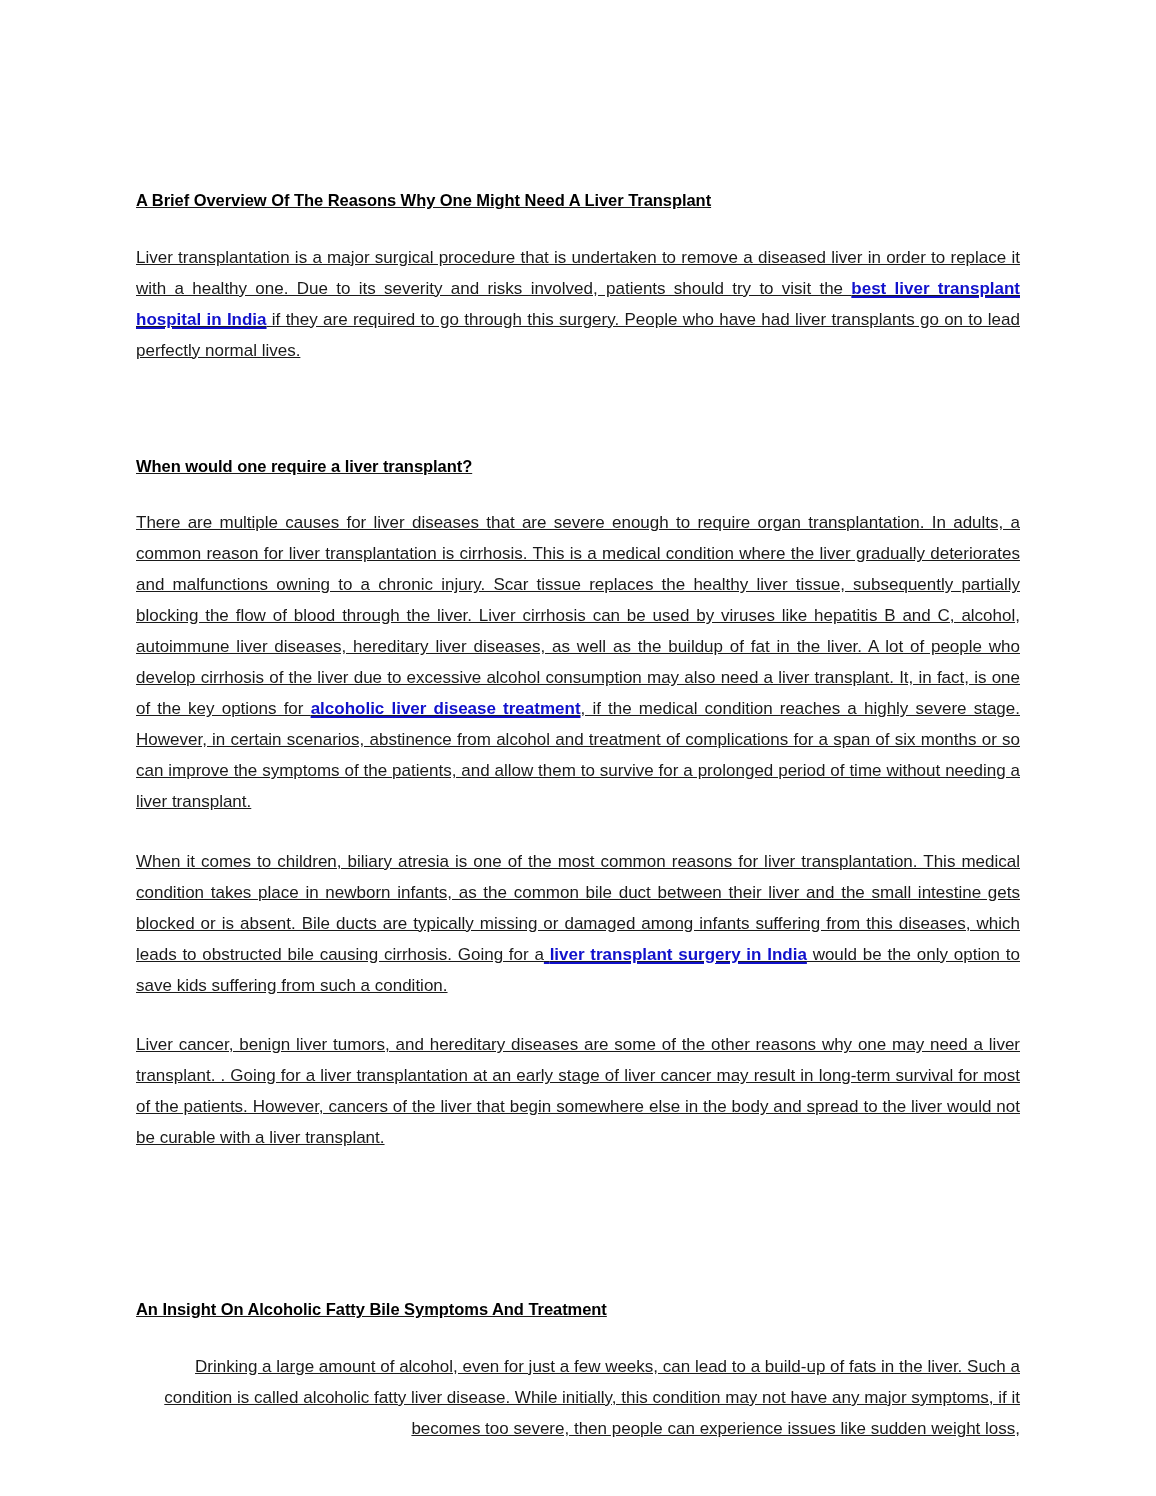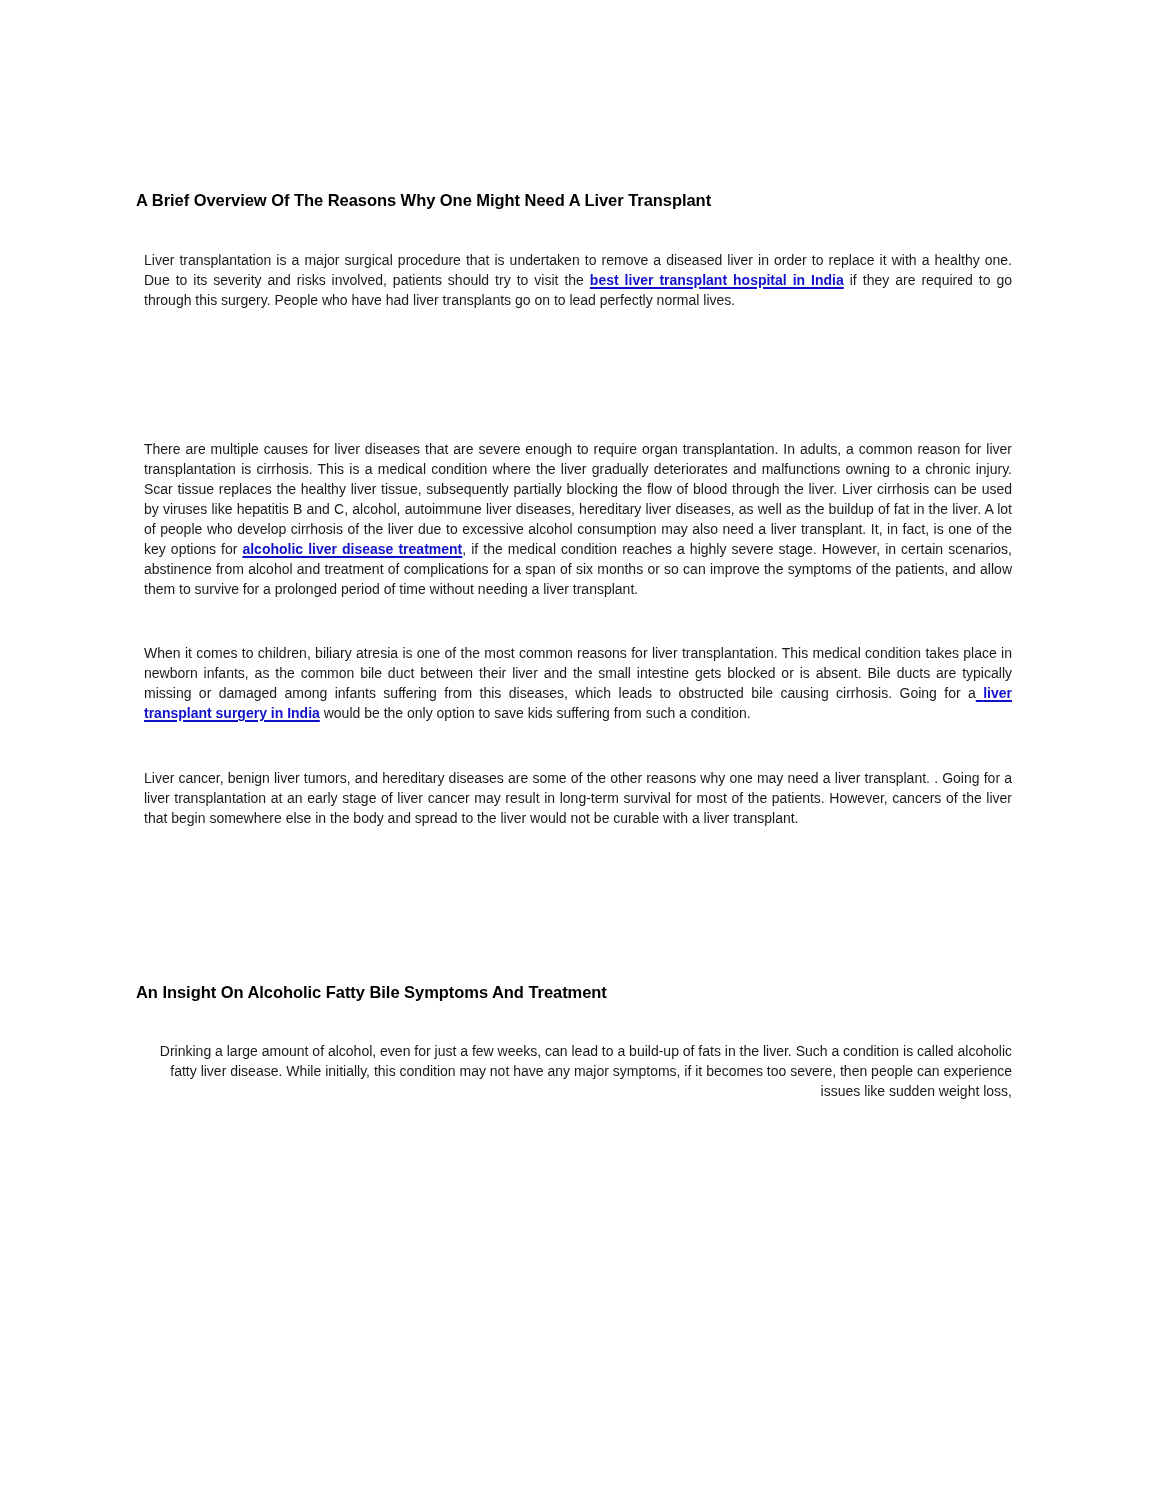--- a/index.html
+++ b/index.html
@@ -21,36 +21,37 @@
     position: relative;
     width: 1156px;
     height: 1496px;
     background: #ffffff;
     box-sizing: border-box;
     padding: 186px 136px 0 136px;
   }
 
   .content {
     width: 884px;
+    text-decoration: underline;
   }
 
   h2.heading {
     font-size: 16.5px;
     font-weight: bold;
     line-height: 28.6px;
     margin: 0;
     padding: 0;
     color: #000000;
     letter-spacing: -0.05px;
   }
 
   p.para {
-    font-size: 14px;
-    line-height: 20px;
-    margin: 8px;
+    font-size: 17px;
+    line-height: 31px;
+    margin: 0;
     padding: 0;
     color: #1a1a1a;
     text-align: justify;
     text-justify: inter-word;
     word-spacing: 0px;
   }
 
   p.para.left {
     text-align: right;
   }
@@ -82,20 +83,21 @@
   <div class="content">
 
     <h2 class="heading">A Brief Overview Of The Reasons Why One Might Need A Liver Transplant</h2>
 
     <div class="gap-para"></div>
 
     <p class="para"><span>Liver transplantation is a major surgical procedure that is undertaken to remove a diseased liver in order to replace it with a healthy one.  Due to its severity and risks involved, patients should try to visit the </span><a class="doclink" href="#">best liver transplant hospital in India</a><span> if they are required to go through this surgery. People who have had liver transplants go on to lead perfectly normal lives.</span></p>
 
     <div class="gap-section"></div>
 
+    <h2 class="heading">When would one require a liver transplant?</h2>
 
     <div class="gap-para"></div>
 
     <p class="para"><span>There are multiple causes for liver diseases that are severe enough to require organ transplantation. In adults, a common reason for liver transplantation is cirrhosis. This is a medical condition where the liver gradually deteriorates and malfunctions owning to a chronic injury.  Scar tissue replaces the healthy liver tissue, subsequently partially blocking the flow of blood through the liver. Liver cirrhosis can be used by viruses like hepatitis B and C, alcohol, autoimmune liver diseases, hereditary liver diseases, as well as the buildup of fat in the liver. A lot of people who develop cirrhosis of the liver due to excessive alcohol consumption may also need a liver transplant. It, in fact, is one of the key options for </span><a class="doclink" href="#">alcoholic liver disease treatment</a><span>, if the medical condition reaches a highly severe stage. However, in certain scenarios, abstinence from alcohol and treatment of complications for a span of six months or so can improve the symptoms of the patients, and allow them to survive for a prolonged period of time without needing a liver transplant.</span></p>
 
     <div class="gap-sm"></div>
 
     <p class="para"><span>When it comes to children, biliary atresia is one of the most common reasons for liver transplantation. This medical condition takes place in newborn infants, as the common bile duct between their liver and the small intestine gets blocked or is absent. Bile ducts are typically missing or damaged among infants suffering from this diseases, which leads to obstructed bile causing cirrhosis. Going for a</span><a class="doclink lead-space" href="#">liver transplant surgery in India</a><span> would be the only option to save kids suffering from such a condition.</span></p>
 
     <div class="gap-sm"></div>

